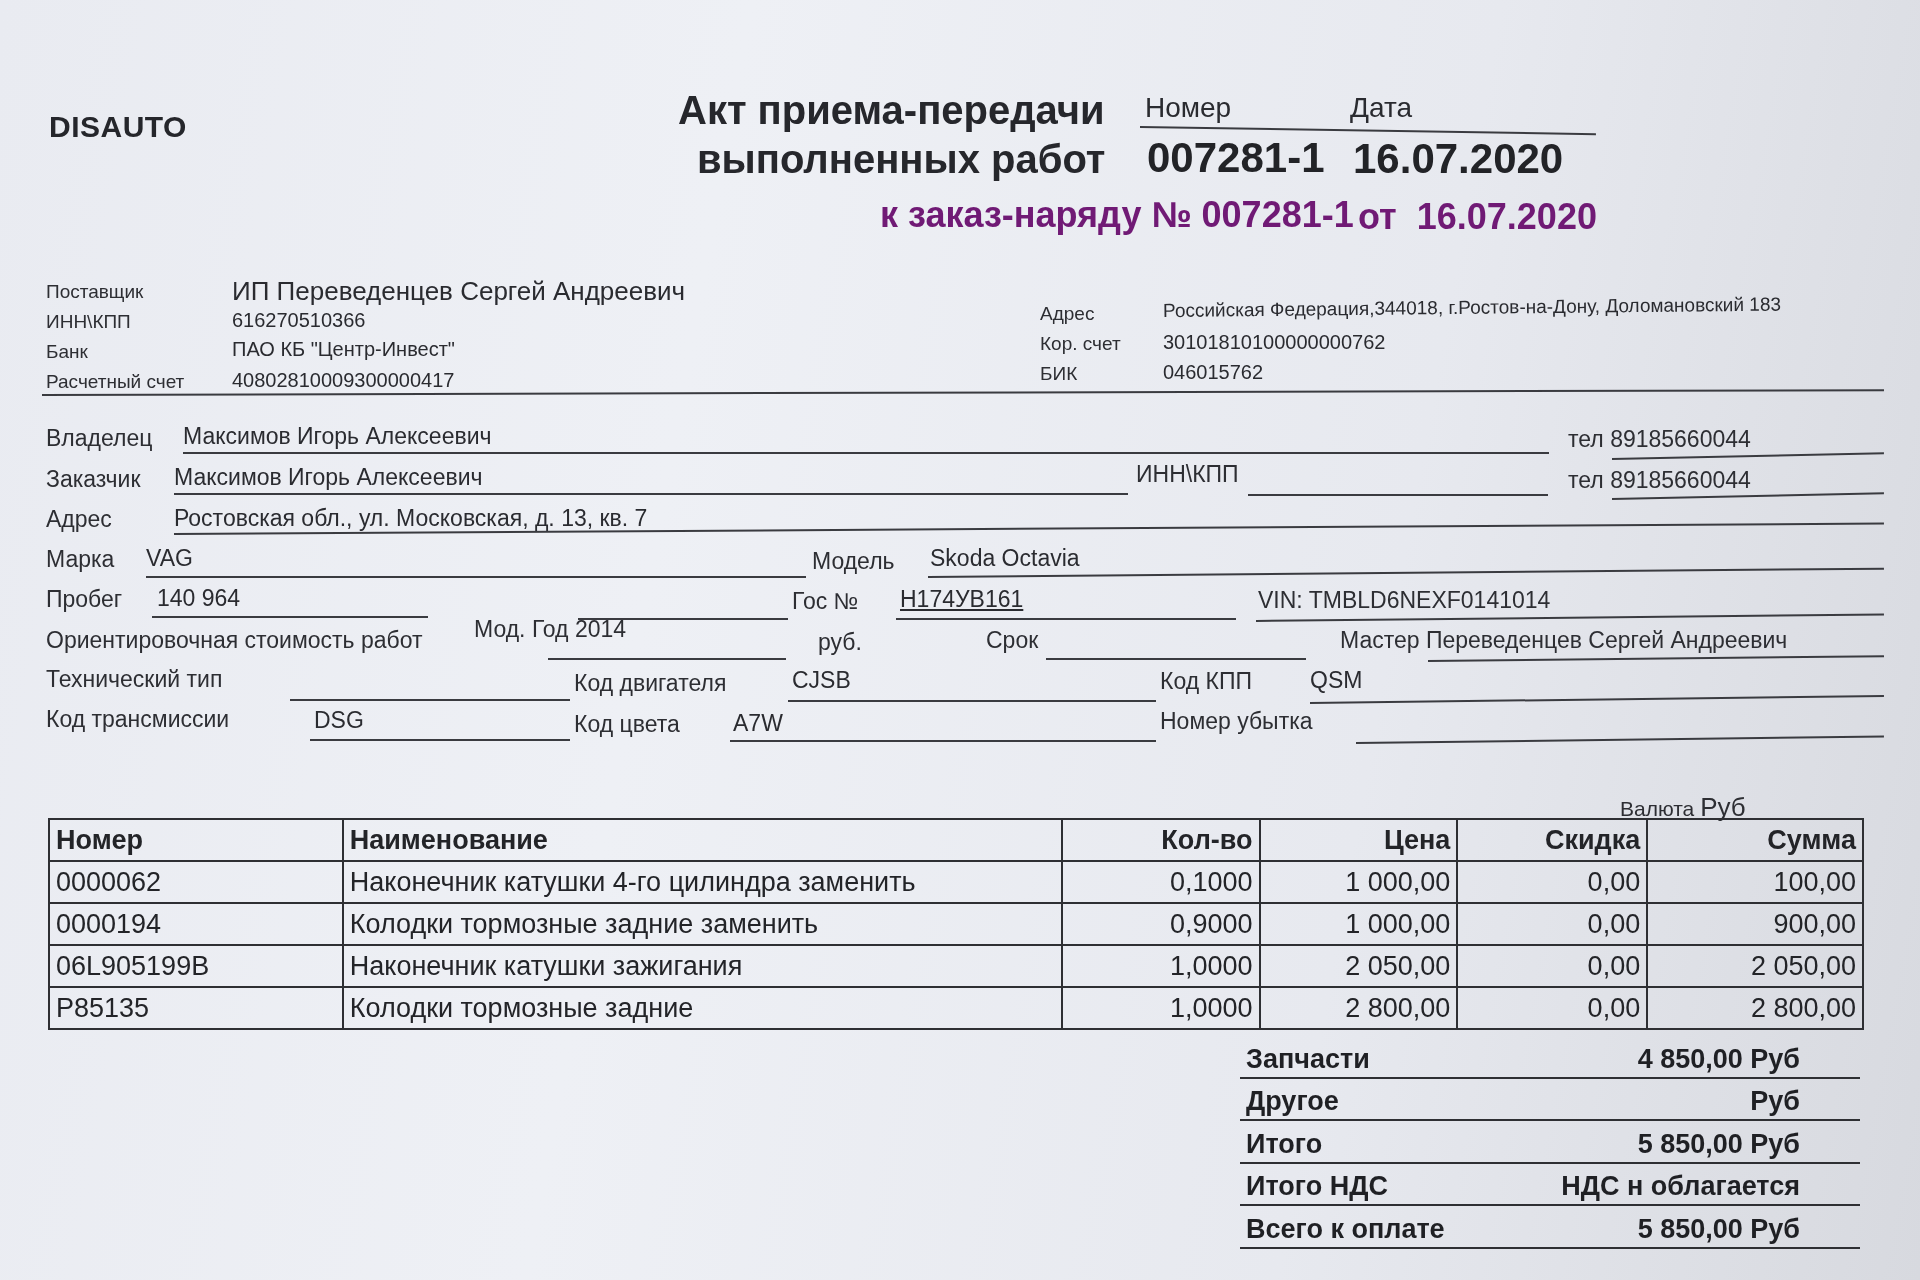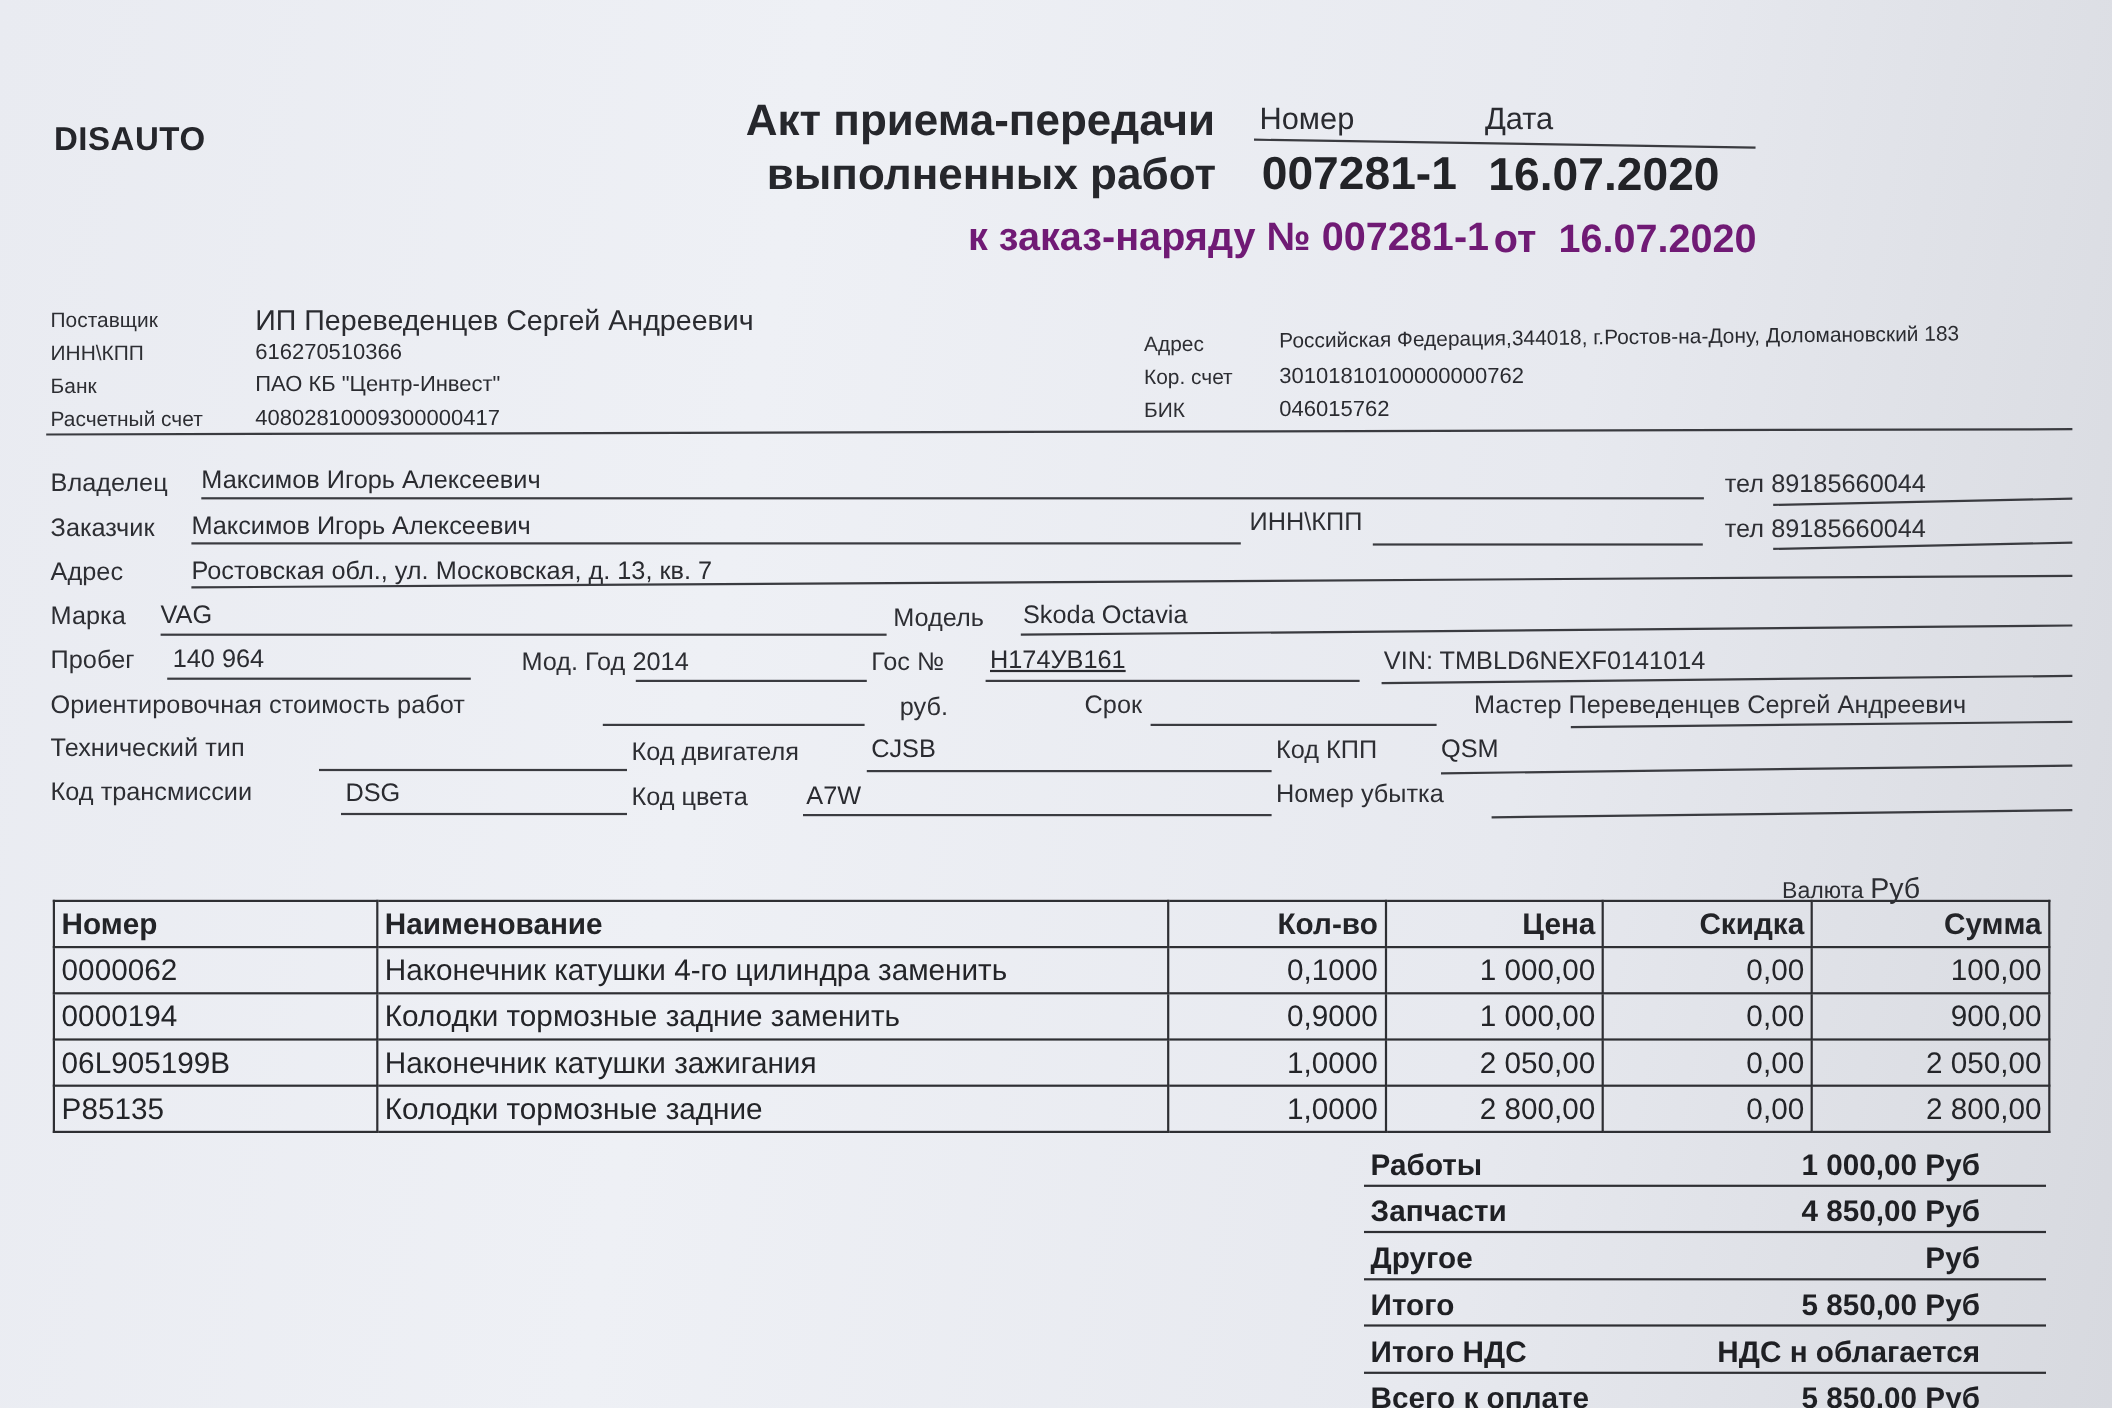--- a/index.html
+++ b/index.html
@@ -102,21 +102,21 @@
 <div class="abs lbl f2" style="left:46px;top:546px;">Марка</div>
 <div class="abs val f2" style="left:146px;top:545px;">VAG</div>
 <div class="line" style="left:146px;top:576px;width:660px;"></div>
 <div class="abs lbl f2" style="left:812px;top:548px;">Модель</div>
 <div class="abs val f2" style="left:930px;top:545px;">Skoda Octavia</div>
 <div class="hrule" style="left:928px;top:576px;width:956px;transform:rotate(-0.5deg);"></div>
 
 <div class="abs lbl f2" style="left:46px;top:586px;">Пробег</div>
 <div class="abs val f2" style="left:157px;top:585px;">140 964</div>
 <div class="line" style="left:152px;top:616px;width:276px;"></div>
-<div class="abs lbl f2" style="left:474px;top:588px;">
+<div class="abs lbl f2" style="left:474px;top:616px;">
   <span>Мод. Год</span>
   <span>2014</span>
 </div>
 <div class="line" style="left:578px;top:618px;width:210px;"></div>
 <div class="abs lbl f2" style="left:792px;top:588px;">Гос №</div>
 <div class="abs val f2" style="left:900px;top:586px;text-decoration:underline;">Н174УВ161</div>
 <div class="line" style="left:896px;top:618px;width:340px;"></div>
 <div class="abs lbl f2" style="left:1258px;top:587px;">
   <span>VIN:</span>
   <span>TMBLD6NEXF0141014</span>
@@ -207,24 +207,20 @@
       <td class="r">1,0000</td>
       <td class="r">2 800,00</td>
       <td class="r">0,00</td>
       <td class="r">2 800,00</td>
     </tr>
   </tbody>
 </table>
 
 <div class="totals">
   <div class="trow">
-    <span>Работы</span>
-    <span>1 000,00 Руб</span>
-  </div>
-  <div class="trow">
     <span>Запчасти</span>
     <span>4 850,00 Руб</span>
   </div>
   <div class="trow">
     <span>Другое</span>
     <span>Руб</span>
   </div>
   <div class="trow">
     <span>Итого</span>
     <span>5 850,00 Руб</span>

